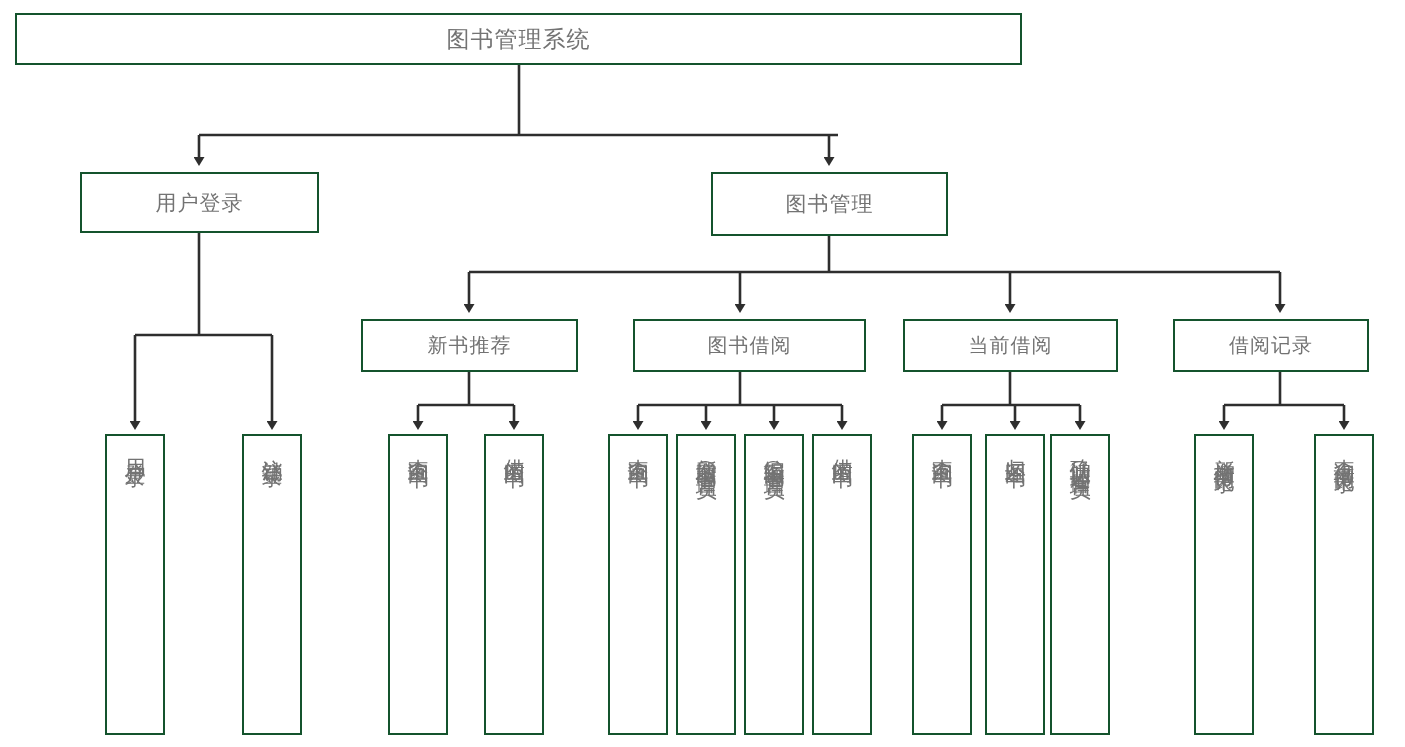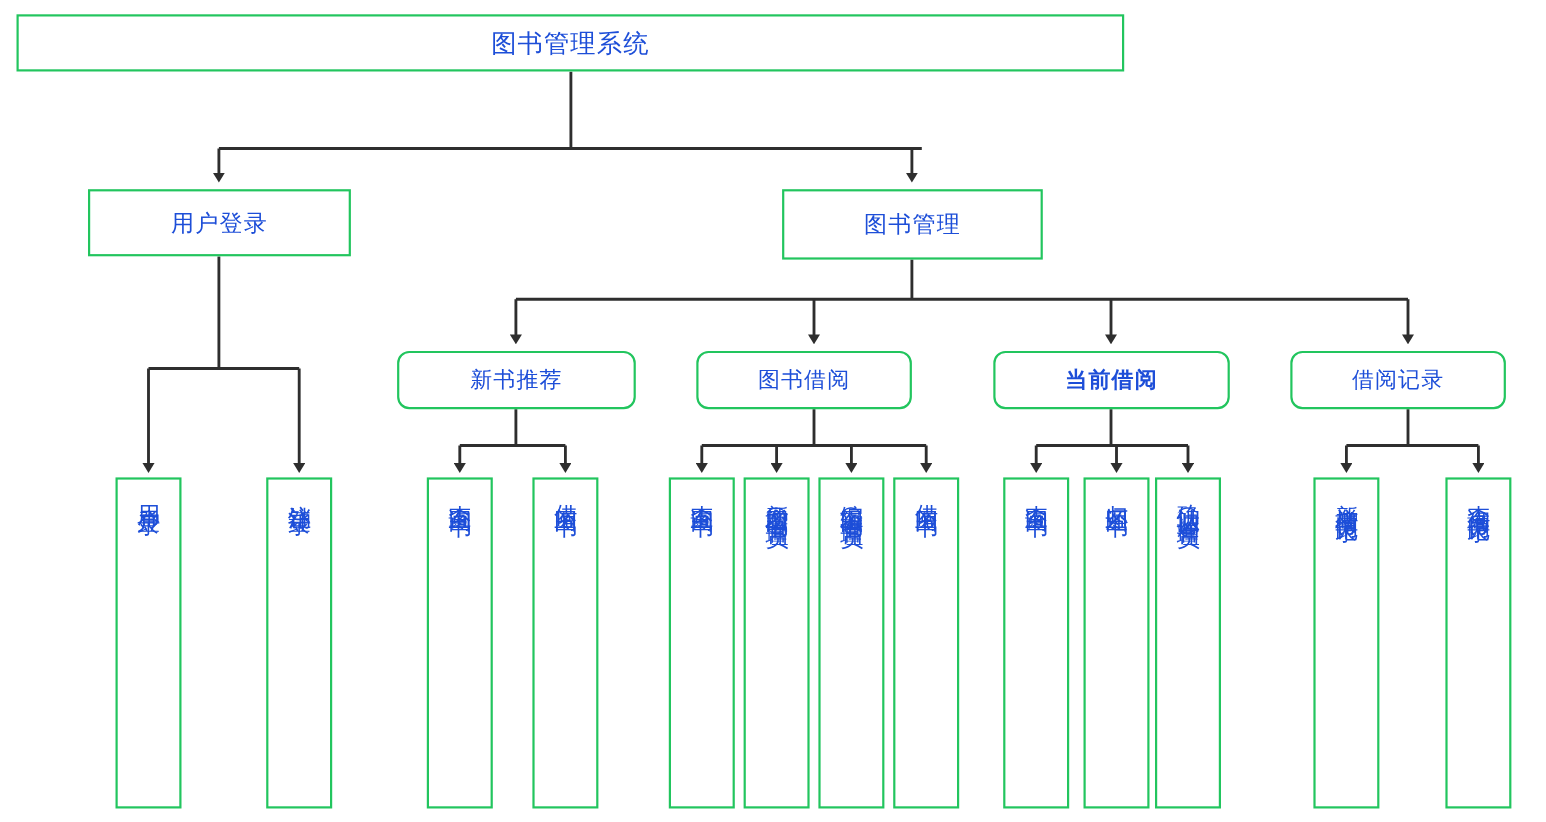--- a/index.html
+++ b/index.html
@@ -23,39 +23,38 @@
     left: 0;
     top: 0;
     width: 1405px;
     height: 747px;
     pointer-events: none;
   }
   .node {
     position: absolute;
     box-sizing: border-box;
     background: #ffffff;
-    border: 2px solid #22c55e;
+    border: 2px solid #14532d;
     display: flex;
     align-items: center;
     justify-content: center;
-    color: #1d4ed8;
+    color: #737373;
     text-align: center;
   }
   .node.level0 {
     font-size: 23px;
     letter-spacing: 1px;
   }
   .node.level1 {
     font-size: 21px;
     letter-spacing: 1px;
   }
   .node.level2 {
     font-size: 20px;
     letter-spacing: 1px;
-    border-radius: 11px;
   }
   .node.leaf {
     font-size: 21px;
     align-items: flex-start;
     padding-top: 6px;
   }
   .vtext {
     writing-mode: vertical-rl;
     text-orientation: upright;
     -webkit-writing-mode: vertical-rl;
@@ -138,24 +137,24 @@
   <div class="node level1" style="left:80px; top:172px; width:239px; height:61px;">
     <span>用户登录</span>
   </div>
   <div class="node level1" style="left:711px; top:172px; width:237px; height:64px;">
     <span>图书管理</span>
   </div>
 
   <div class="node level2" style="left:361px; top:319px; width:217px; height:53px;">
     <span>新书推荐</span>
   </div>
-  <div class="node level2" style="left:633px; top:319px; width:196px; height:53px;">
+  <div class="node level2" style="left:633px; top:319px; width:233px; height:53px;">
     <span>图书借阅</span>
   </div>
-  <div class="node level2" style="left:903px; top:319px; width:215px; height:53px;font-weight:bold;">
+  <div class="node level2" style="left:903px; top:319px; width:215px; height:53px;">
     <span>当前借阅</span>
   </div>
   <div class="node level2" style="left:1173px; top:319px; width:196px; height:53px;">
     <span>借阅记录</span>
   </div>
 
   <div class="node leaf" style="left:105px; top:434px; width:60px; height:301px;">
     <span class="vtext">用户登录</span>
   </div>
   <div class="node leaf" style="left:242px; top:434px; width:60px; height:301px;">

